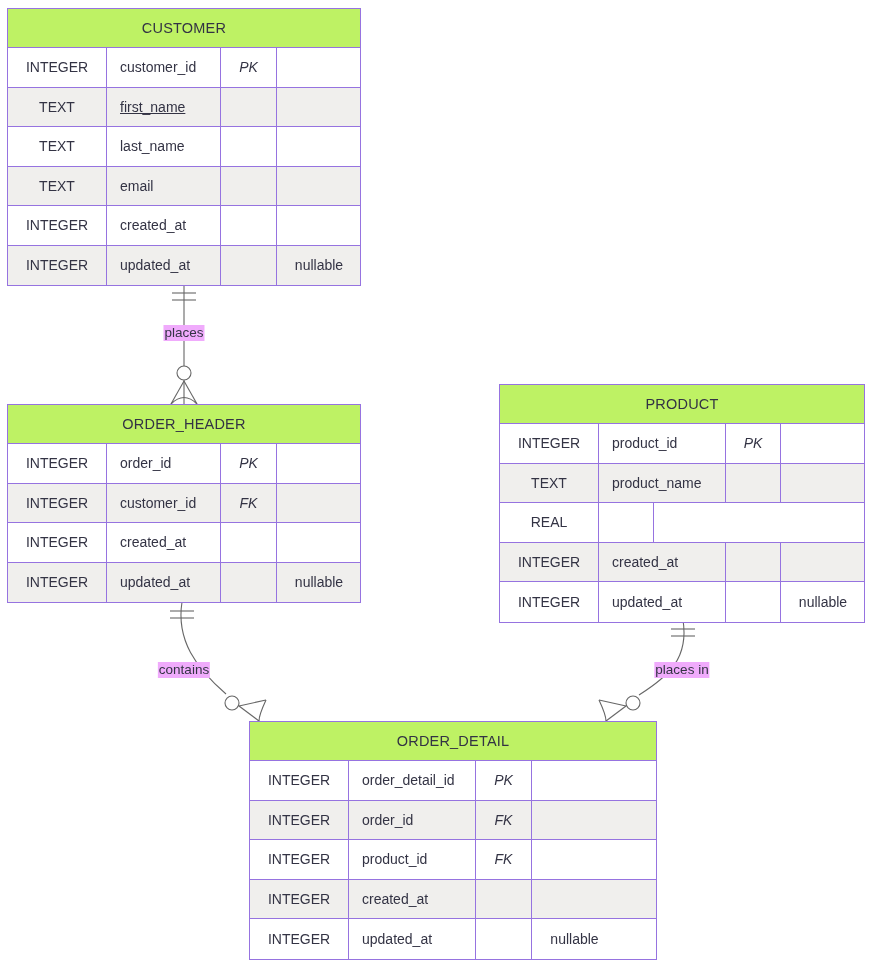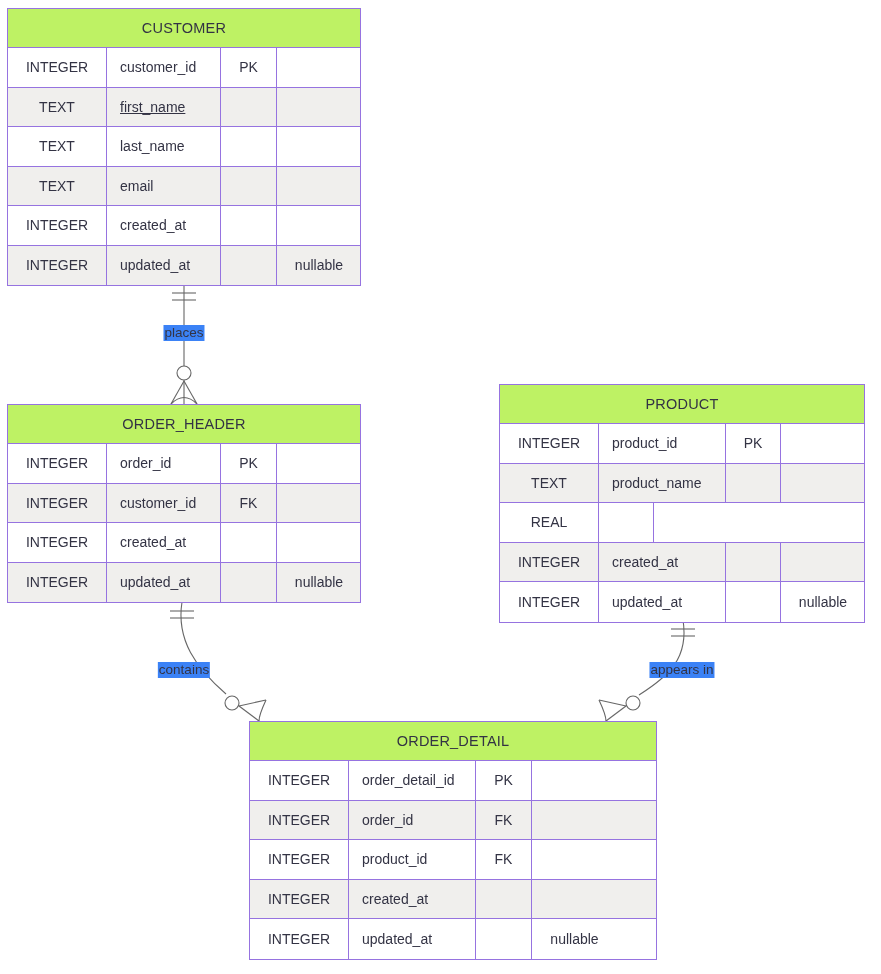--- a/index.html
+++ b/index.html
@@ -72,28 +72,28 @@
     align-items: center;
     padding: 0 13px;
     white-space: nowrap;
     overflow: hidden;
   }
   .cell:last-child {
     border-right: none;
   }
   .cell.c-type   { justify-content: center; }
   .cell.c-name   { justify-content: flex-start; }
-  .cell.c-key    { justify-content: center; }
+  .cell.c-key    { justify-content: center; font-style: italic; }
   .cell.c-note   { justify-content: center; }
 
   .edge-label {
     position: absolute;
     font-size: 13.5px;
     color: #333344;
-    background: #3b82f6;
+    background: #f0abfc;
     white-space: nowrap;
     padding: 0 1px;
     transform: translate(-50%, -50%);
     line-height: 16px;
   }
 </style>
 </head>
 <body>
 
 <div id="diagram">
@@ -266,16 +266,16 @@
           <div class="cell c-name" style="width: 127px; flex: 0 0 127px;">updated_at</div>
           <div class="cell c-key" style="width: 56px; flex: 0 0 56px;"></div>
           <div class="cell c-note" style="width: 85px; flex: 0 0 85px;">nullable</div>
         </div>
       </div>
     </div>
 
   <div id="labels-host">
       <div class="edge-label" style="left: 184px; top: 333px;">places</div>
       <div class="edge-label" style="left: 184px; top: 670px;">contains</div>
-      <div class="edge-label" style="left: 682px; top: 670px;">appears in</div>
+      <div class="edge-label" style="left: 682px; top: 670px;">places in</div>
     </div>
 
 </div>
 
 </body></html>

